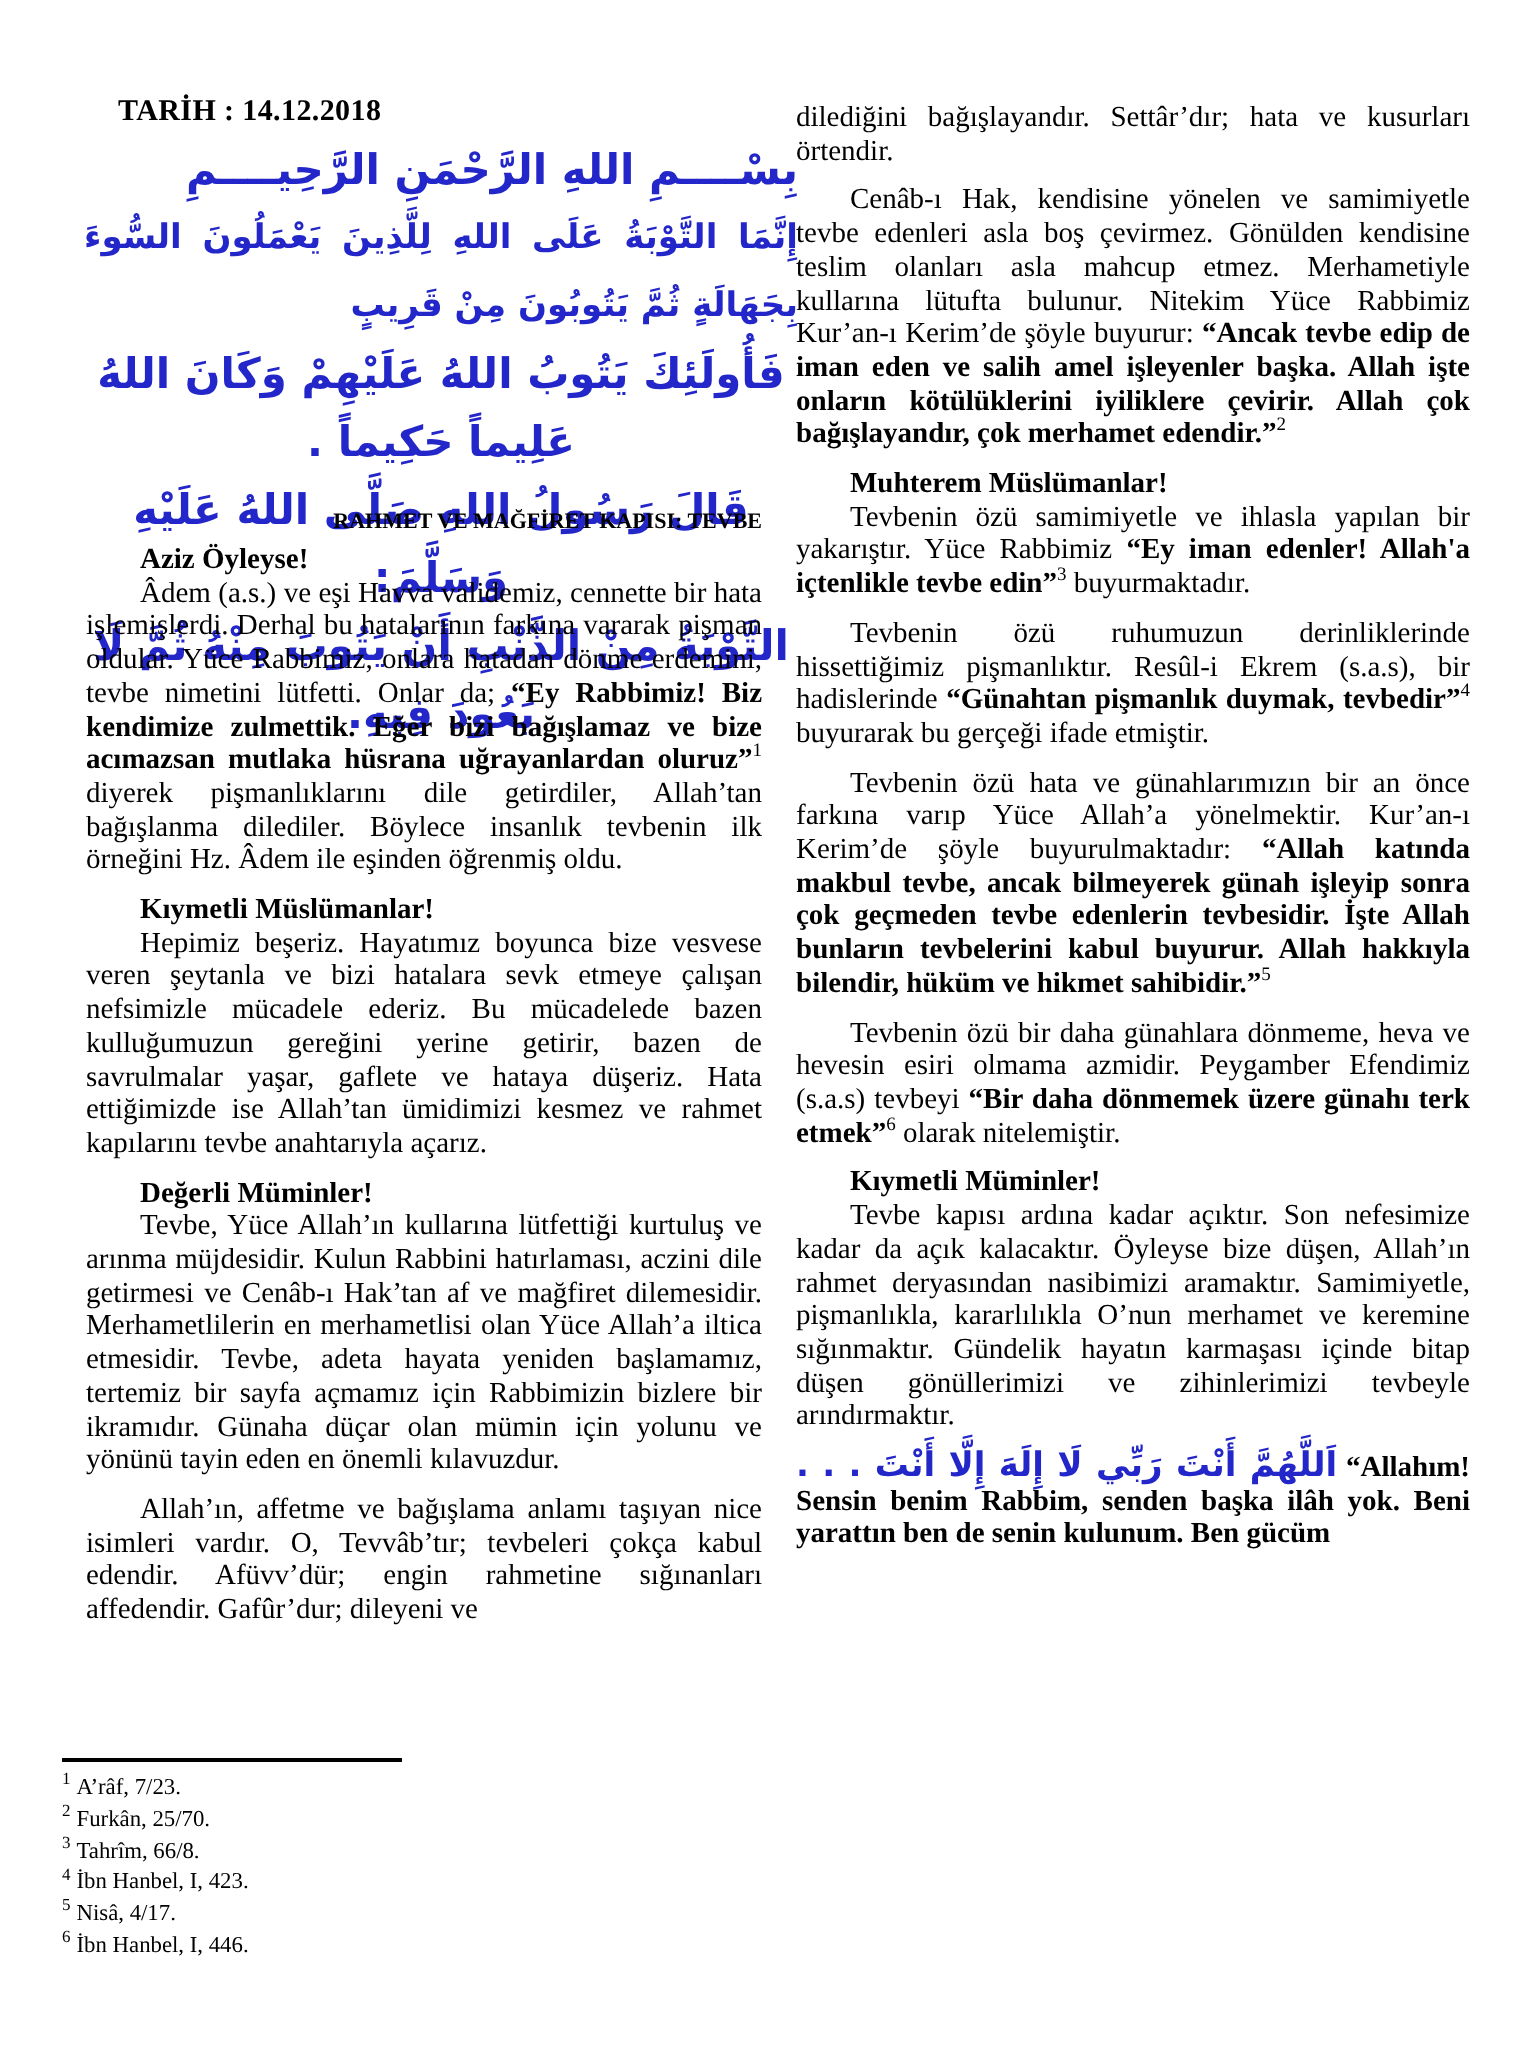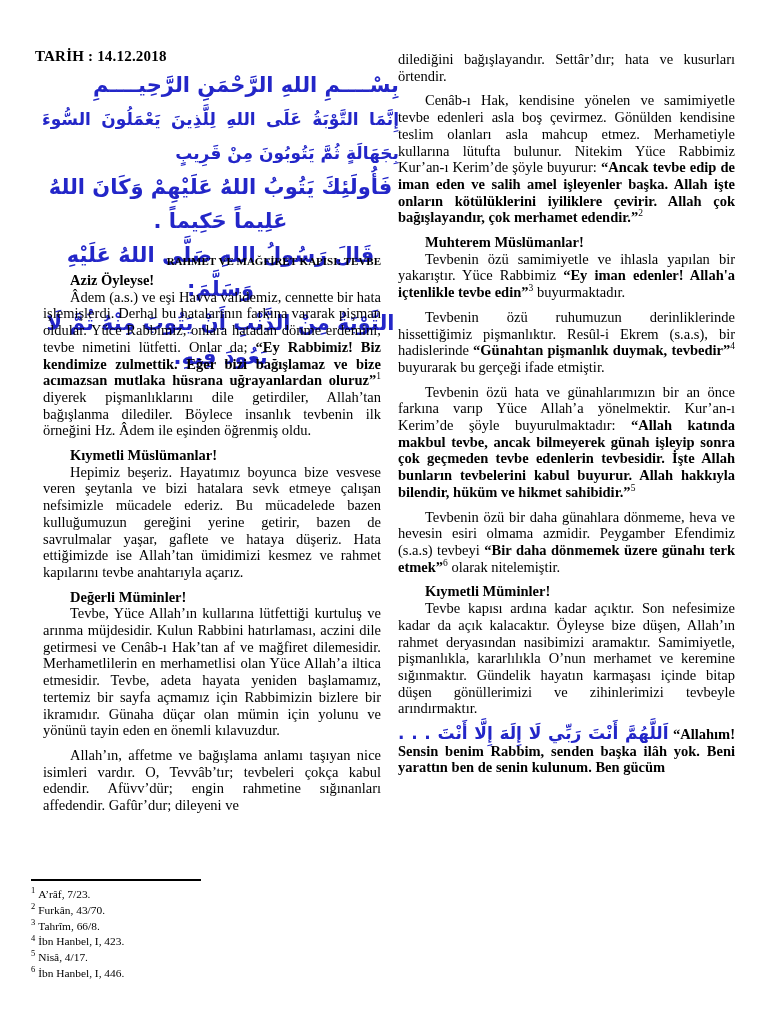--- a/index.html
+++ b/index.html
@@ -5,21 +5,21 @@
   html,body{margin:0;padding:0;background:#ffffff;}
   .page{
     position:relative;
     width:768px;height:1024px;
     background:#ffffff;
     color:#000000;
     font-family:"Liberation Serif","DejaVu Serif",serif;
     overflow:hidden;
   }
   .date{
-    position:absolute;left:35px;top:48px;
+    position:absolute;left:59px;top:48px;
     font-size:15px;font-weight:bold;letter-spacing:.2px;
   }
   
   .arabic-block{
     position:absolute;left:42px;top:68px;width:357px;
     font-family:"DejaVu Sans",sans-serif;
     font-weight:bold;
   }
   .arabic-line{font-size:21px;line-height:34px;direction:rtl;unicode-bidi:isolate;}
   .al-right{text-align:right;padding-left:18px;}
@@ -94,20 +94,20 @@
         <p class="subhead"><span>Kıymetli Müminler!</span></p>
         <p class="para"><span>Tevbe kapısı ardına kadar açıktır. Son nefesimize kadar da açık kalacaktır. Öyleyse bize düşen, Allah’ın rahmet deryasından nasibimizi aramaktır. Samimiyetle, pişmanlıkla, kararlılıkla O’nun merhamet ve keremine sığınmaktır. Gündelik hayatın karmaşası içinde bitap düşen gönüllerimizi ve zihinlerimizi tevbeyle arındırmaktır.</span></p>
         <p class="para noindent"><span class="arabic-inline" style="color: rgb(35, 38, 200);">اَللَّهُمَّ أَنْتَ رَبِّي لَا إِلَهَ إِلَّا أَنْتَ . . .</span><span class="bold"> </span><span class="bold">“Allahım! Sensin benim Rabbim, senden başka ilâh yok. Beni yarattın ben de senin kulunum. Ben gücüm</span></p>
       </div>
   </div>
 
   <div class="footnotes">
     <div class="fn-rule"></div>
     <div id="fn-list">
         <div class="fn"><sup>1</sup><span>A’râf, 7/23.</span></div>
-        <div class="fn"><sup>2</sup><span>Furkân, 43/70.</span></div>
+        <div class="fn"><sup>2</sup><span>Furkân, 25/70.</span></div>
         <div class="fn"><sup>3</sup><span>Tahrîm, 66/8.</span></div>
         <div class="fn"><sup>4</sup><span>İbn Hanbel, I, 423.</span></div>
         <div class="fn"><sup>5</sup><span>Nisâ, 4/17.</span></div>
         <div class="fn"><sup>6</sup><span>İbn Hanbel, I, 446.</span></div>
       </div>
   </div>
 </div>
 
 </body></html>

